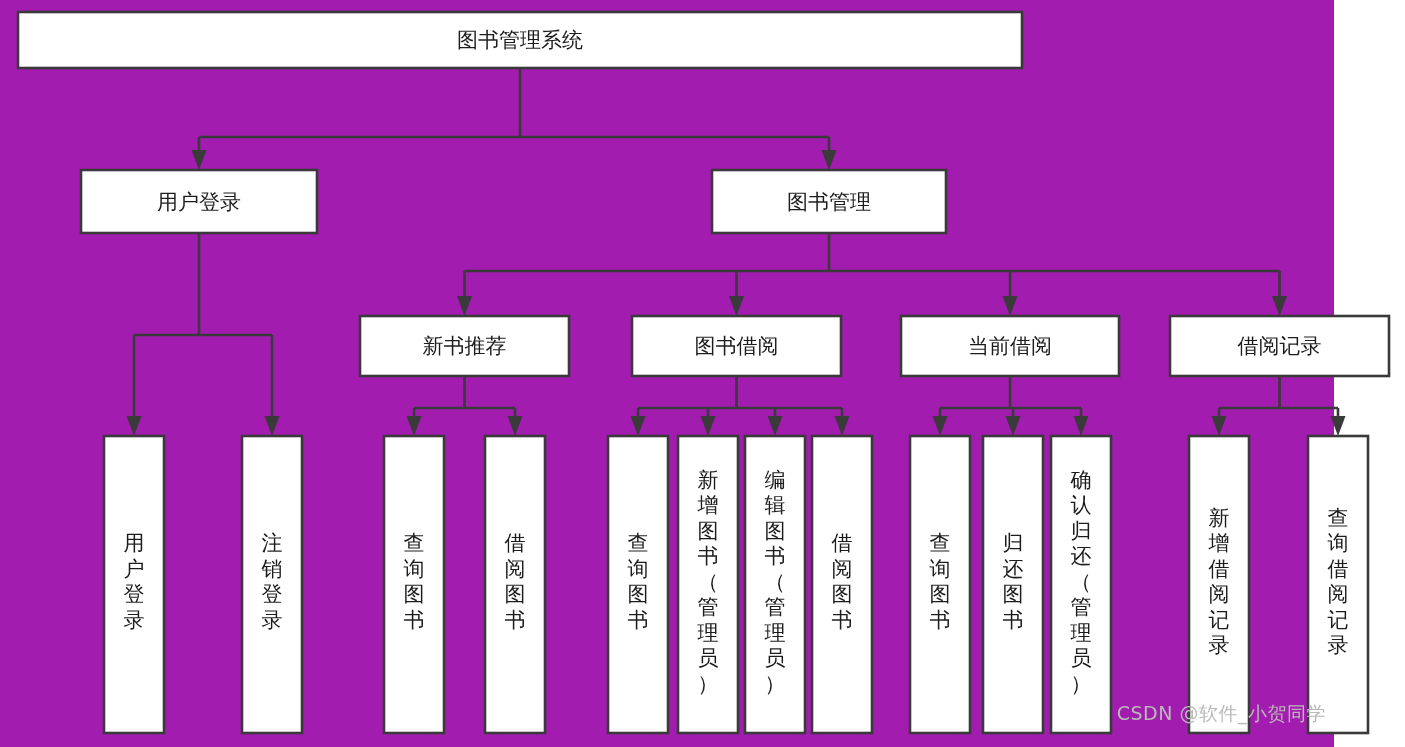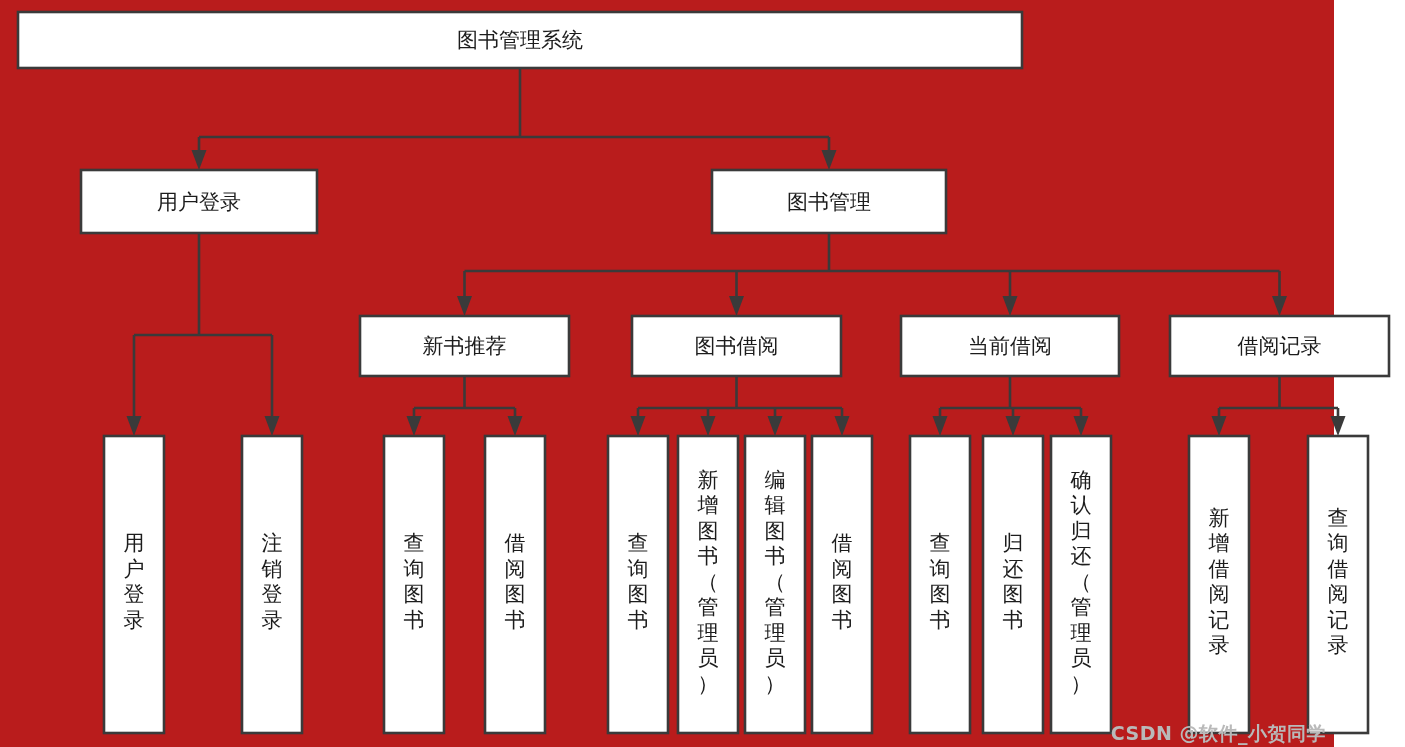--- a/index.html
+++ b/index.html
@@ -12,21 +12,21 @@
     font-family: "DejaVu Sans", "Liberation Sans", sans-serif;
     width: 1405px;
     height: 747px;
     overflow: hidden;
     position: relative;
   }
   #diagram-root {
     position: relative;
     width: 1334px;
     height: 747px;
-    background: #b91c1c;
+    background: #a21caf;
   }
   svg#tree-svg {
     position: absolute;
     top: 0;
     left: 0;
     width: 1405px;
     height: 747px;
     display: block;
   }
   .node-box {
@@ -53,28 +53,27 @@
   }
   .node-label-v {
     font-family: "DejaVu Sans", "Liberation Sans", sans-serif;
     font-size: 21px;
     fill: #1c1c1c;
     text-anchor: middle;
   }
   .watermark-text {
     position: absolute;
     right: 8px;
-    bottom: 0;
+    bottom: 20px;
     font-family: "DejaVu Sans", "Liberation Sans", sans-serif;
     font-size: 19px;
     color: #b9b9b9;
     letter-spacing: 0.5px;
     white-space: nowrap;
     user-select: none;
-    font-weight: bold;
   }
 </style>
 </head>
 <body>
 
 <div id="diagram-root">
 
   <svg id="tree-svg" viewBox="0 0 1405 747">
     <g id="connectors-layer">
         <line x1="520" y1="68" x2="520" y2="137" class="connector-line"></line>

